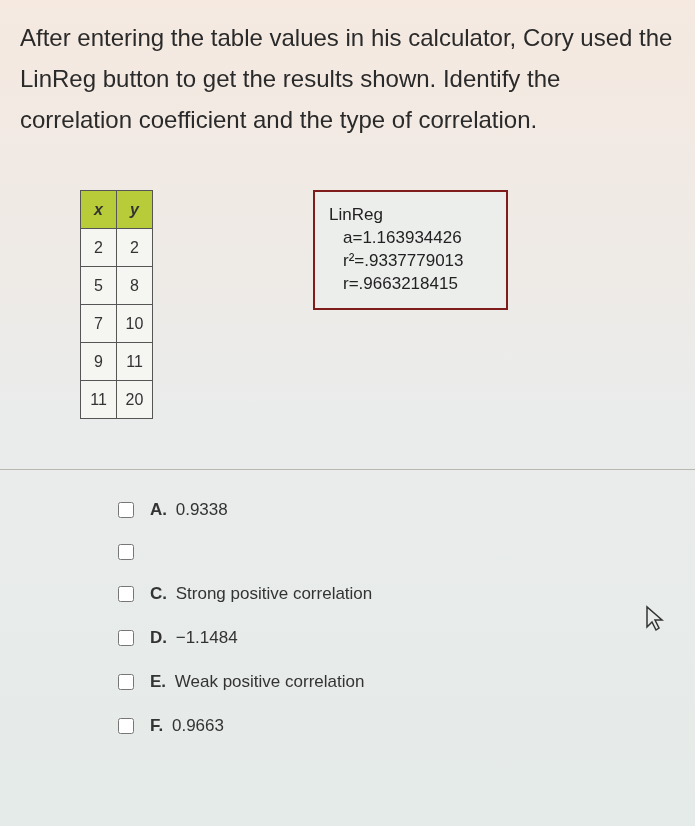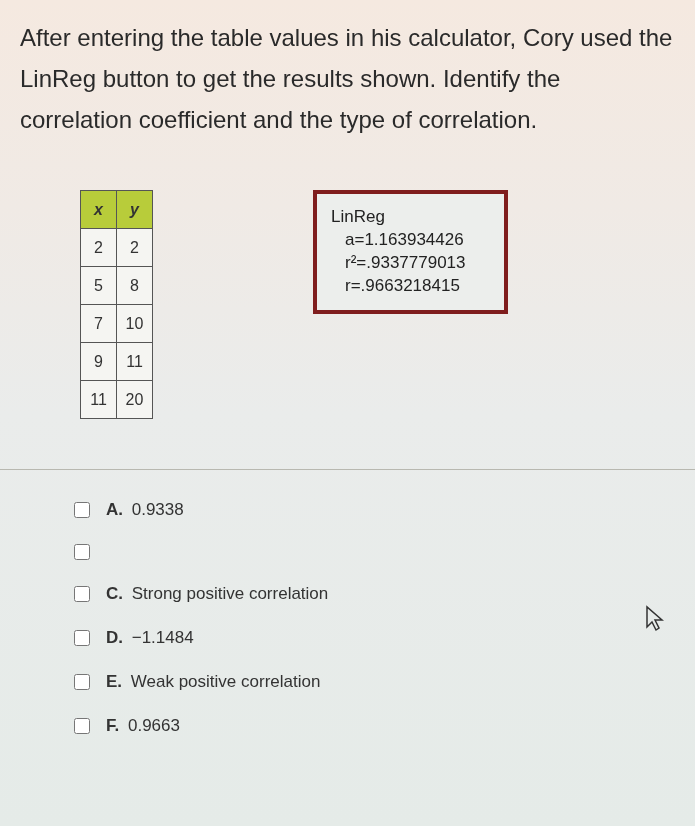--- a/index.html
+++ b/index.html
@@ -35,38 +35,38 @@
     font-size: 16px;
     font-weight: normal;
     background: #f5f5f2;
   }
   table.data th {
     background: #b8cc3a;
     font-style: italic;
     font-weight: bold;
   }
   .linreg-box {
-    border: 4px solid #7f1d1d;
+    border: 2px solid #7f1d1d;
     padding: 12px 14px 12px 14px;
     background: #eceeec;
     font-family: Arial, sans-serif;
     font-size: 17px;
     line-height: 1.35;
     color: #222;
     min-width: 195px;
   }
   .linreg-box .title { font-size: 17px; }
   .linreg-box .indent { padding-left: 14px; }
   .divider {
     border: none;
     border-top: 1px solid #b8b8b0;
     margin: 40px 0 0 0;
   }
   .options {
-    padding: 30px 0 0 74px;
+    padding: 30px 0 0 118px;
   }
   .option {
     display: flex;
     align-items: center;
     gap: 16px;
     margin-bottom: 24px;
     font-size: 17px;
     color: #333;
   }
   .option input[type=checkbox] {

